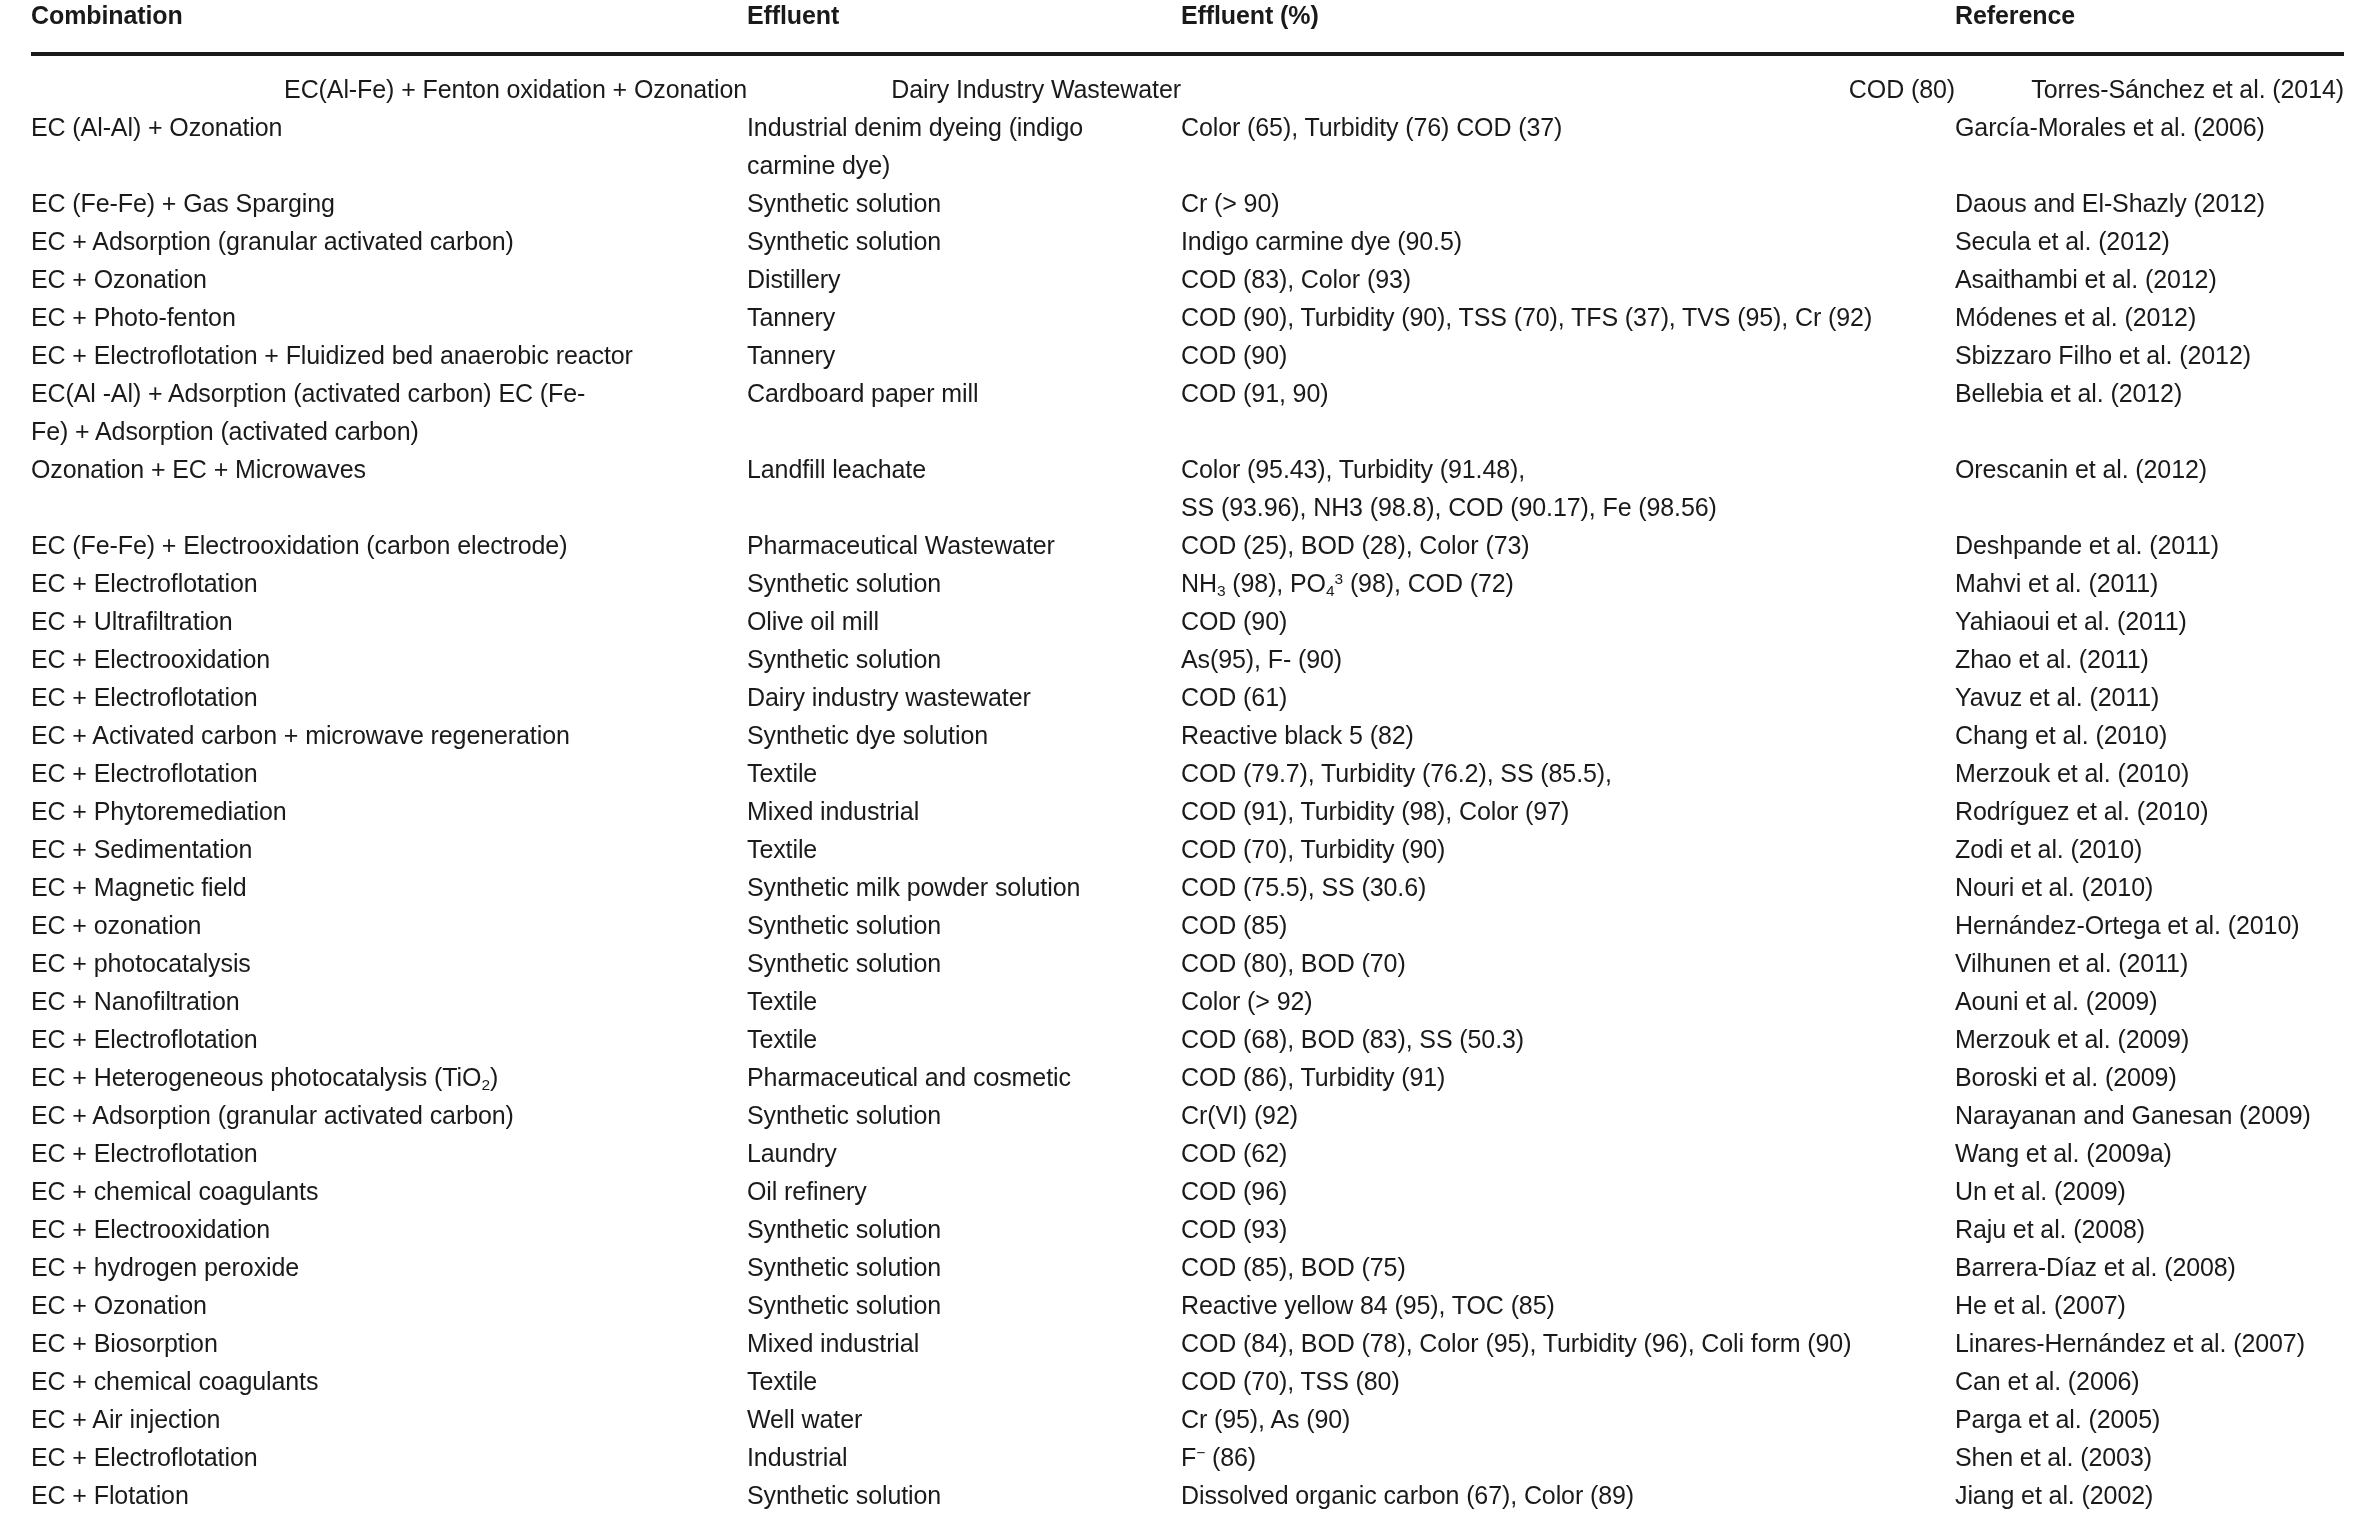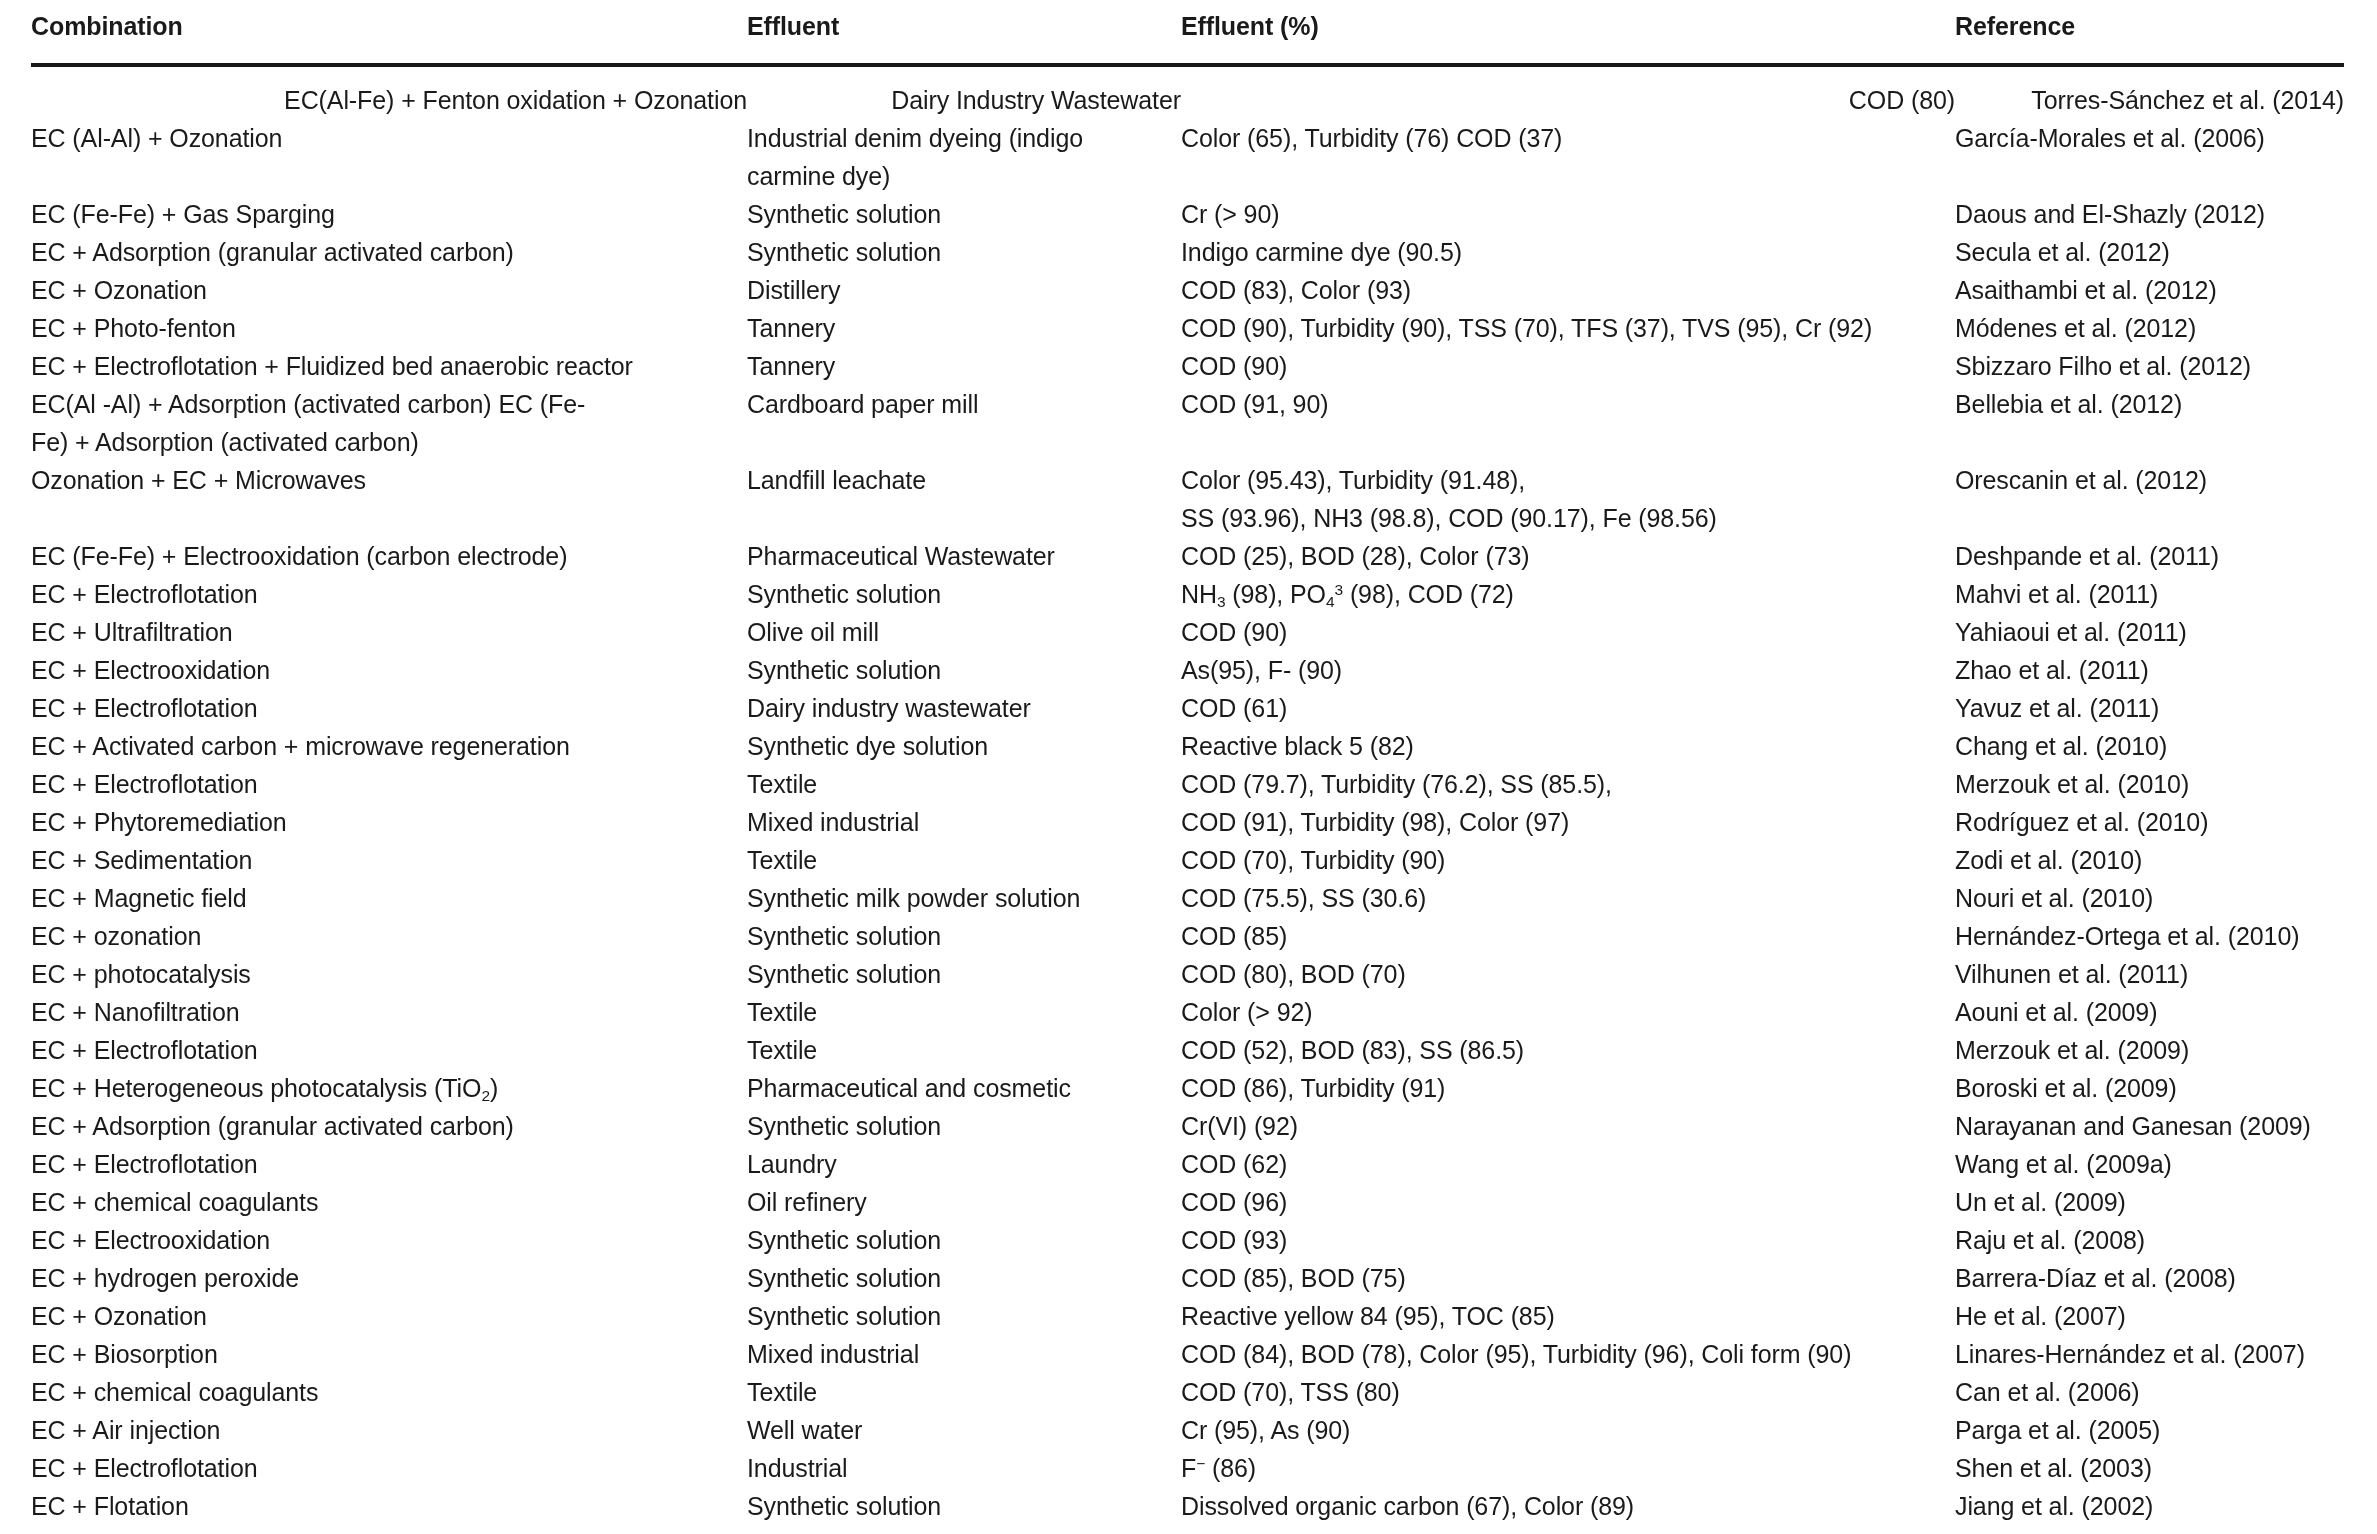--- a/index.html
+++ b/index.html
@@ -13,21 +13,21 @@
     font-family: "Liberation Sans", sans-serif;
     color: #1a1a1a;
     overflow: hidden;
   }
 
   #table-wrap {
     position: relative;
     width: 1901px;
     height: 1534px;
     box-sizing: border-box;
-    padding: 12px 31px;
+    padding: 1px 31px;
   }
 
   table.data-table {
     width: 100%;
     border-collapse: collapse;
     table-layout: fixed;
     font-size: 25px;
   }
 
   table.data-table th {
@@ -213,21 +213,21 @@
         </tr>
         <tr>
           <td><span class="cell-text">EC + Nanofiltration</span></td>
           <td><span class="cell-text">Textile</span></td>
           <td><span class="cell-text">Color (&gt; 92)</span></td>
           <td><span class="cell-text">Aouni et al. (2009)</span></td>
         </tr>
         <tr>
           <td><span class="cell-text">EC + Electroflotation</span></td>
           <td><span class="cell-text">Textile</span></td>
-          <td><span class="cell-text">COD (52), BOD (83), SS (86.5)</span></td>
+          <td><span class="cell-text">COD (68), BOD (83), SS (50.3)</span></td>
           <td><span class="cell-text">Merzouk et al. (2009)</span></td>
         </tr>
         <tr>
           <td><span class="cell-text">EC + Heterogeneous photocatalysis (TiO<sub>2</sub>)</span></td>
           <td><span class="cell-text">Pharmaceutical and cosmetic</span></td>
           <td><span class="cell-text">COD (86), Turbidity (91)</span></td>
           <td><span class="cell-text">Boroski et al. (2009)</span></td>
         </tr>
         <tr>
           <td><span class="cell-text">EC + Adsorption (granular activated carbon)</span></td>

